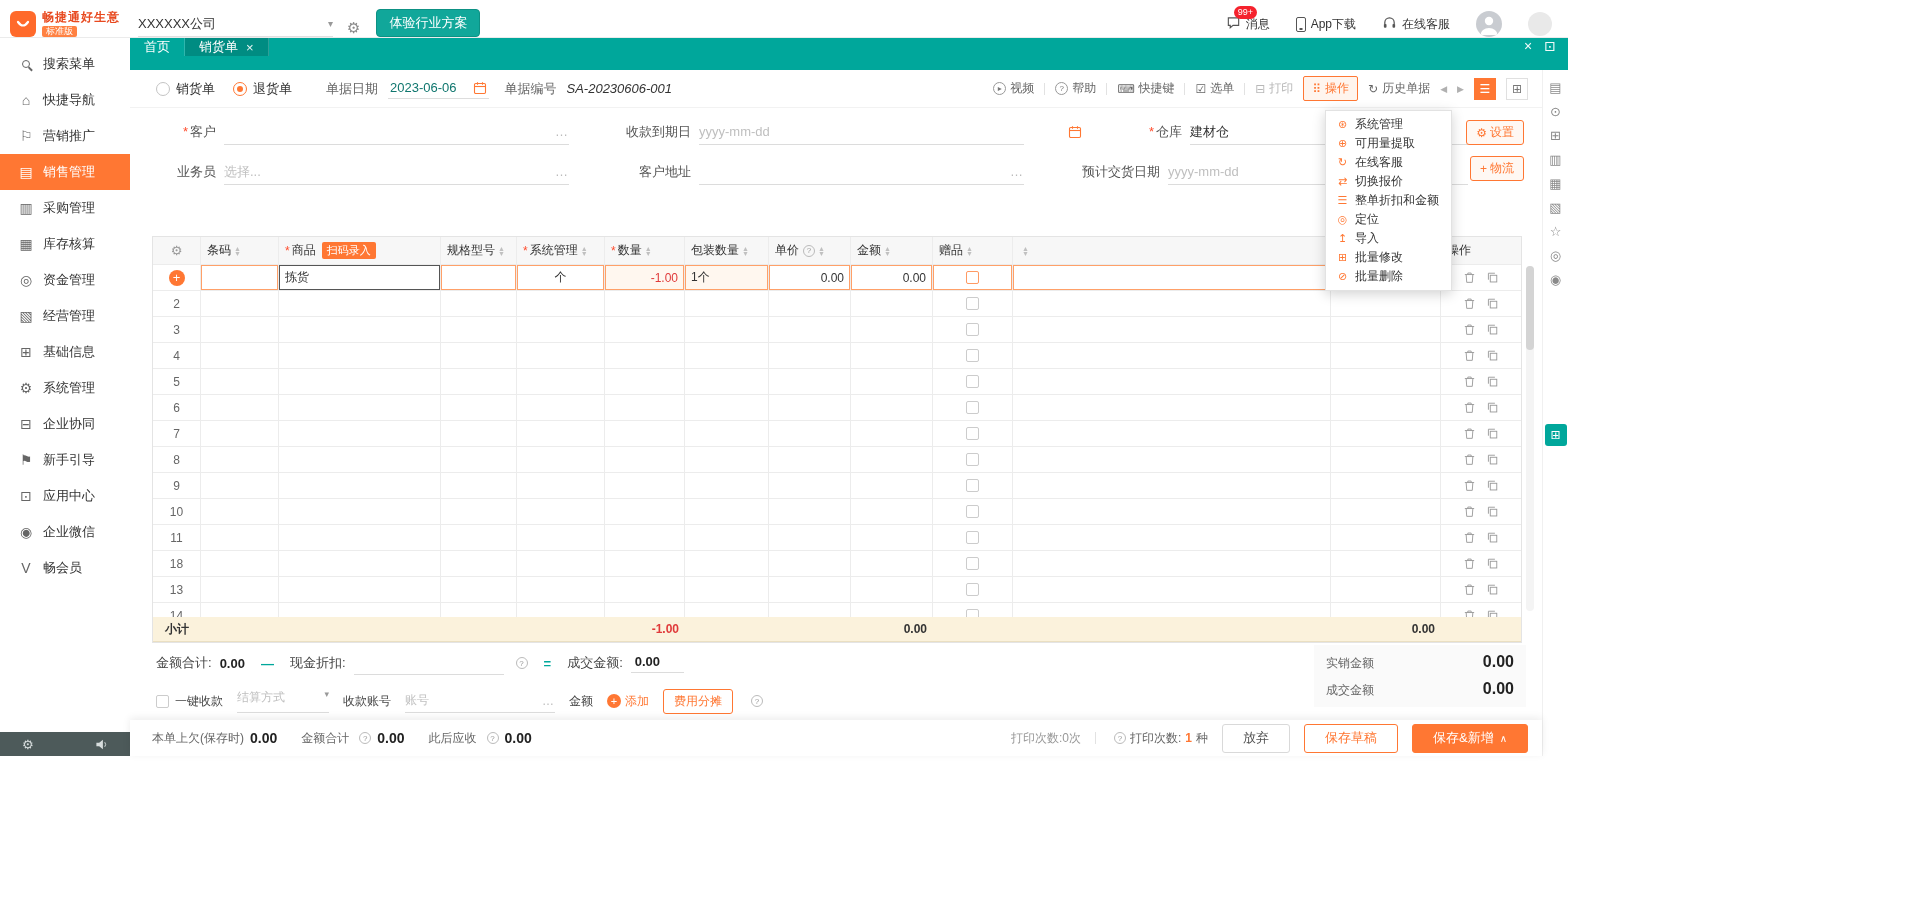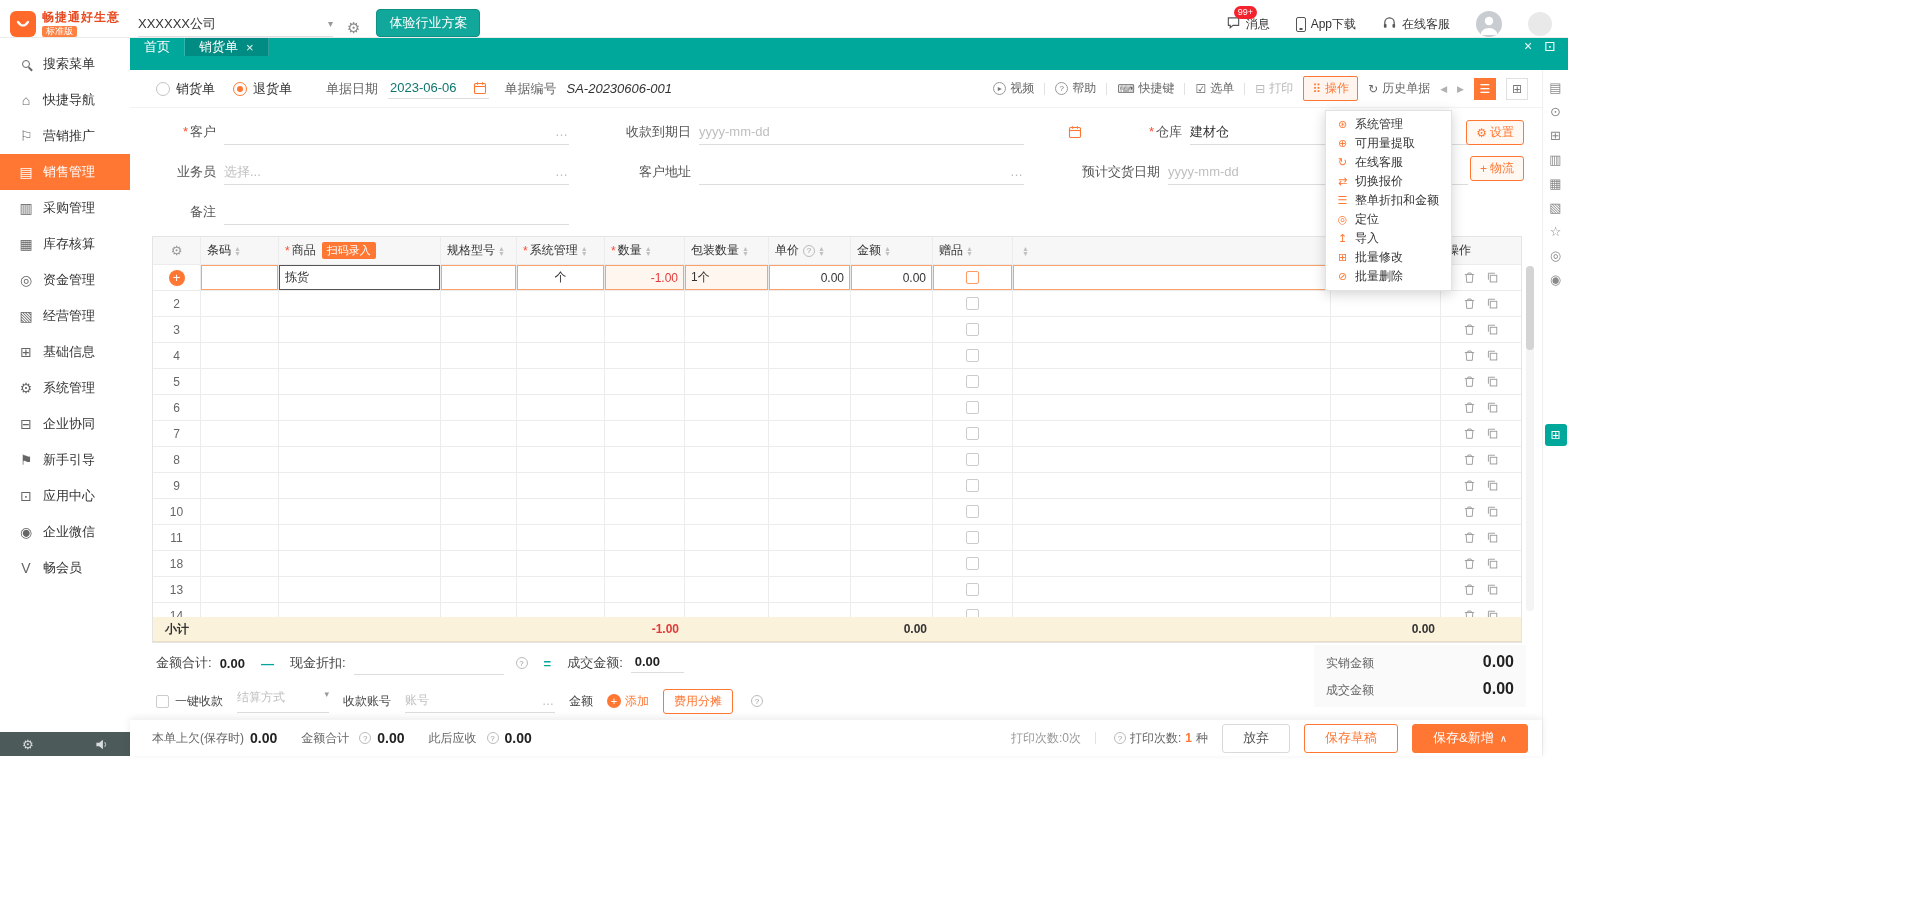--- a/index.html
+++ b/index.html
@@ -416,24 +416,20 @@
               <span class="f-input iw3">
                   <span class="ph">yyyy-mm-dd</span>
                 </span>
               <span class="cal">
                   <svg width="14" height="14" viewBox="0 0 14 14">
                     <rect x="1.5" y="2.5" width="11" height="10" rx="1.2" fill="none" stroke="#ff7733" stroke-width="1.1"></rect>
                     <path d="M1.5 5.5h11" stroke="#ff7733" stroke-width="1.1"></path>
                     <path d="M4.5 1.2v2.6M9.5 1.2v2.6" stroke="#ff7733" stroke-width="1.1"></path>
                   </svg>
                 </span>
-            </div>
-            <div class="f-row">
-              <span class="f-label lw1">备注</span>
-              <span class="f-input iw1"></span>
             </div>
             <button class="side-btn btn-settings">
                 <span>⚙</span>
                 <span>设置</span>
               </button>
             <button class="side-btn btn-logistics">
                 <span>+</span>
                 <span>物流</span>
               </button>
           </div>

